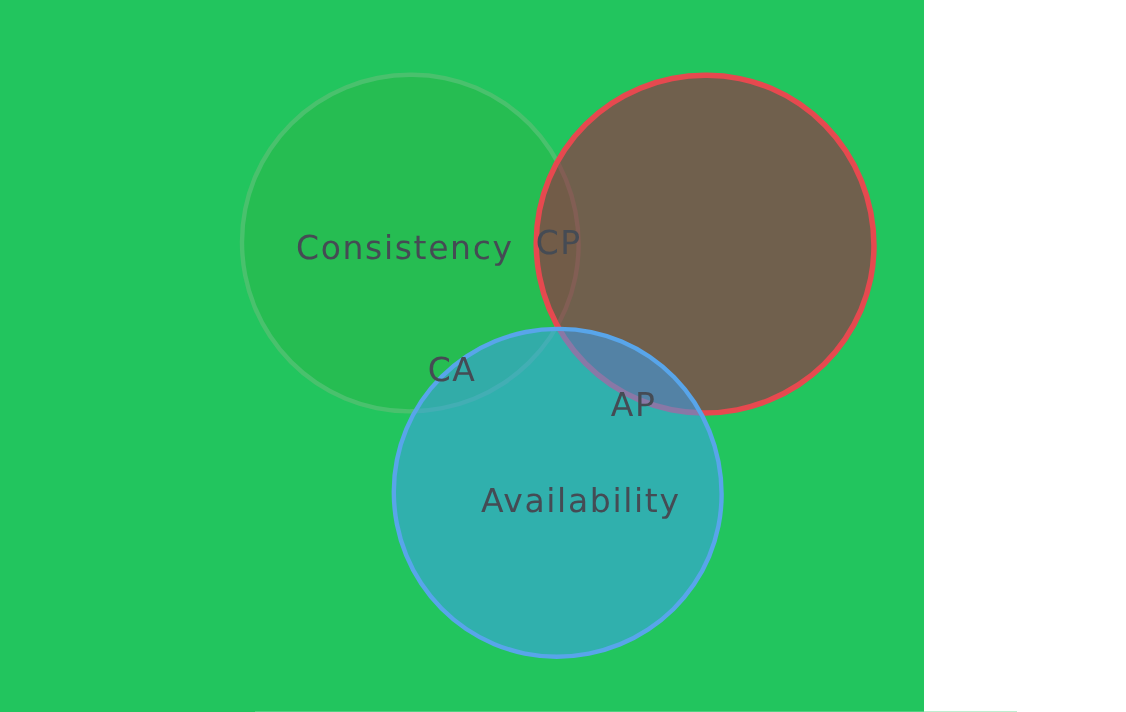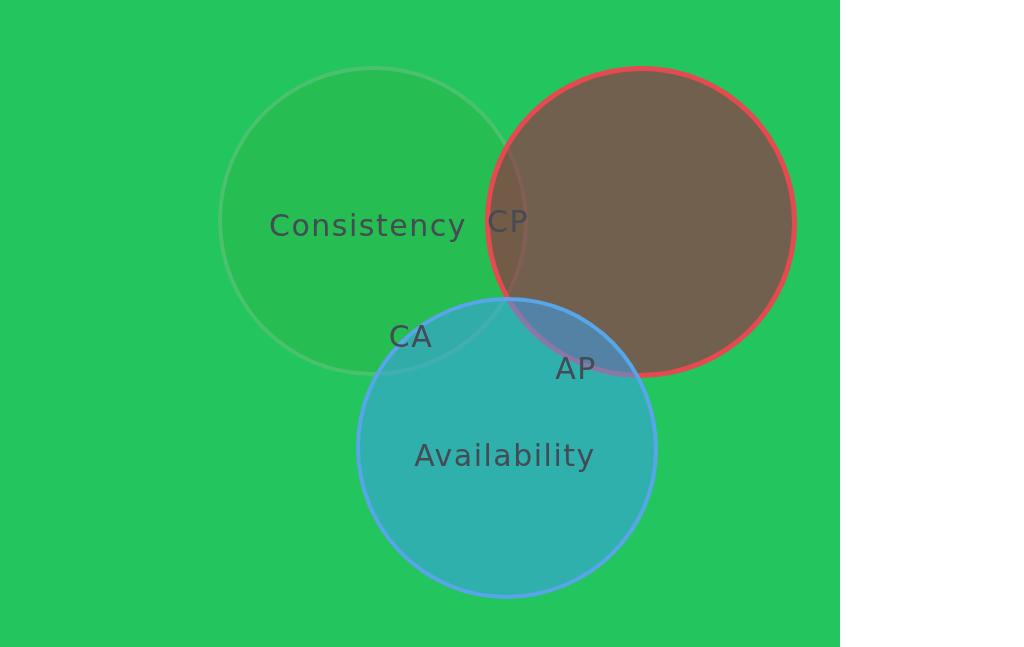--- a/index.html
+++ b/index.html
@@ -36,19 +36,19 @@
 </head>
 <body>
 
 <div id="canvas" style="width: 840px; height: 647px; background: #22c55e;">
 
   <div class="circle" style="left: 218px; top: 66px; width: 310px; height: 310px; background: rgba(42, 182, 73, 0.55); border-color: rgb(73, 193, 109); border-width: 4px;"></div>
   <div class="circle" style="left: 485px; top: 66px; width: 312px; height: 312px; background: rgba(177, 13, 64, 0.55); border-color: rgb(230, 73, 79); border-width: 5px;"></div>
   <div class="circle" style="left: 356px; top: 297px; width: 302px; height: 302px; background: rgba(60, 159, 239, 0.55); border-color: rgb(88, 165, 234); border-width: 4px;"></div>
 
   <div class="vlabel center" style="left: 368px; top: 226px; color: rgb(69, 75, 84);">Consistency</div>
-  <div class="vlabel center" style="left: 505px; top: 456px; color: rgb(69, 75, 84);">Availability</div>
+  <div class="vlabel center" style="left: 528px; top: 456px; color: rgb(69, 75, 84);">Availability</div>
 
   <div class="vlabel center" style="left: 508px; top: 222px; color: rgb(69, 75, 84);">CP</div>
   <div class="vlabel center" style="left: 411px; top: 337px; color: rgb(69, 75, 84);">CA</div>
   <div class="vlabel center" style="left: 576px; top: 334px; color: rgb(69, 75, 84); margin-top: 35px;">AP</div>
 
 </div>
 
 </body></html>

